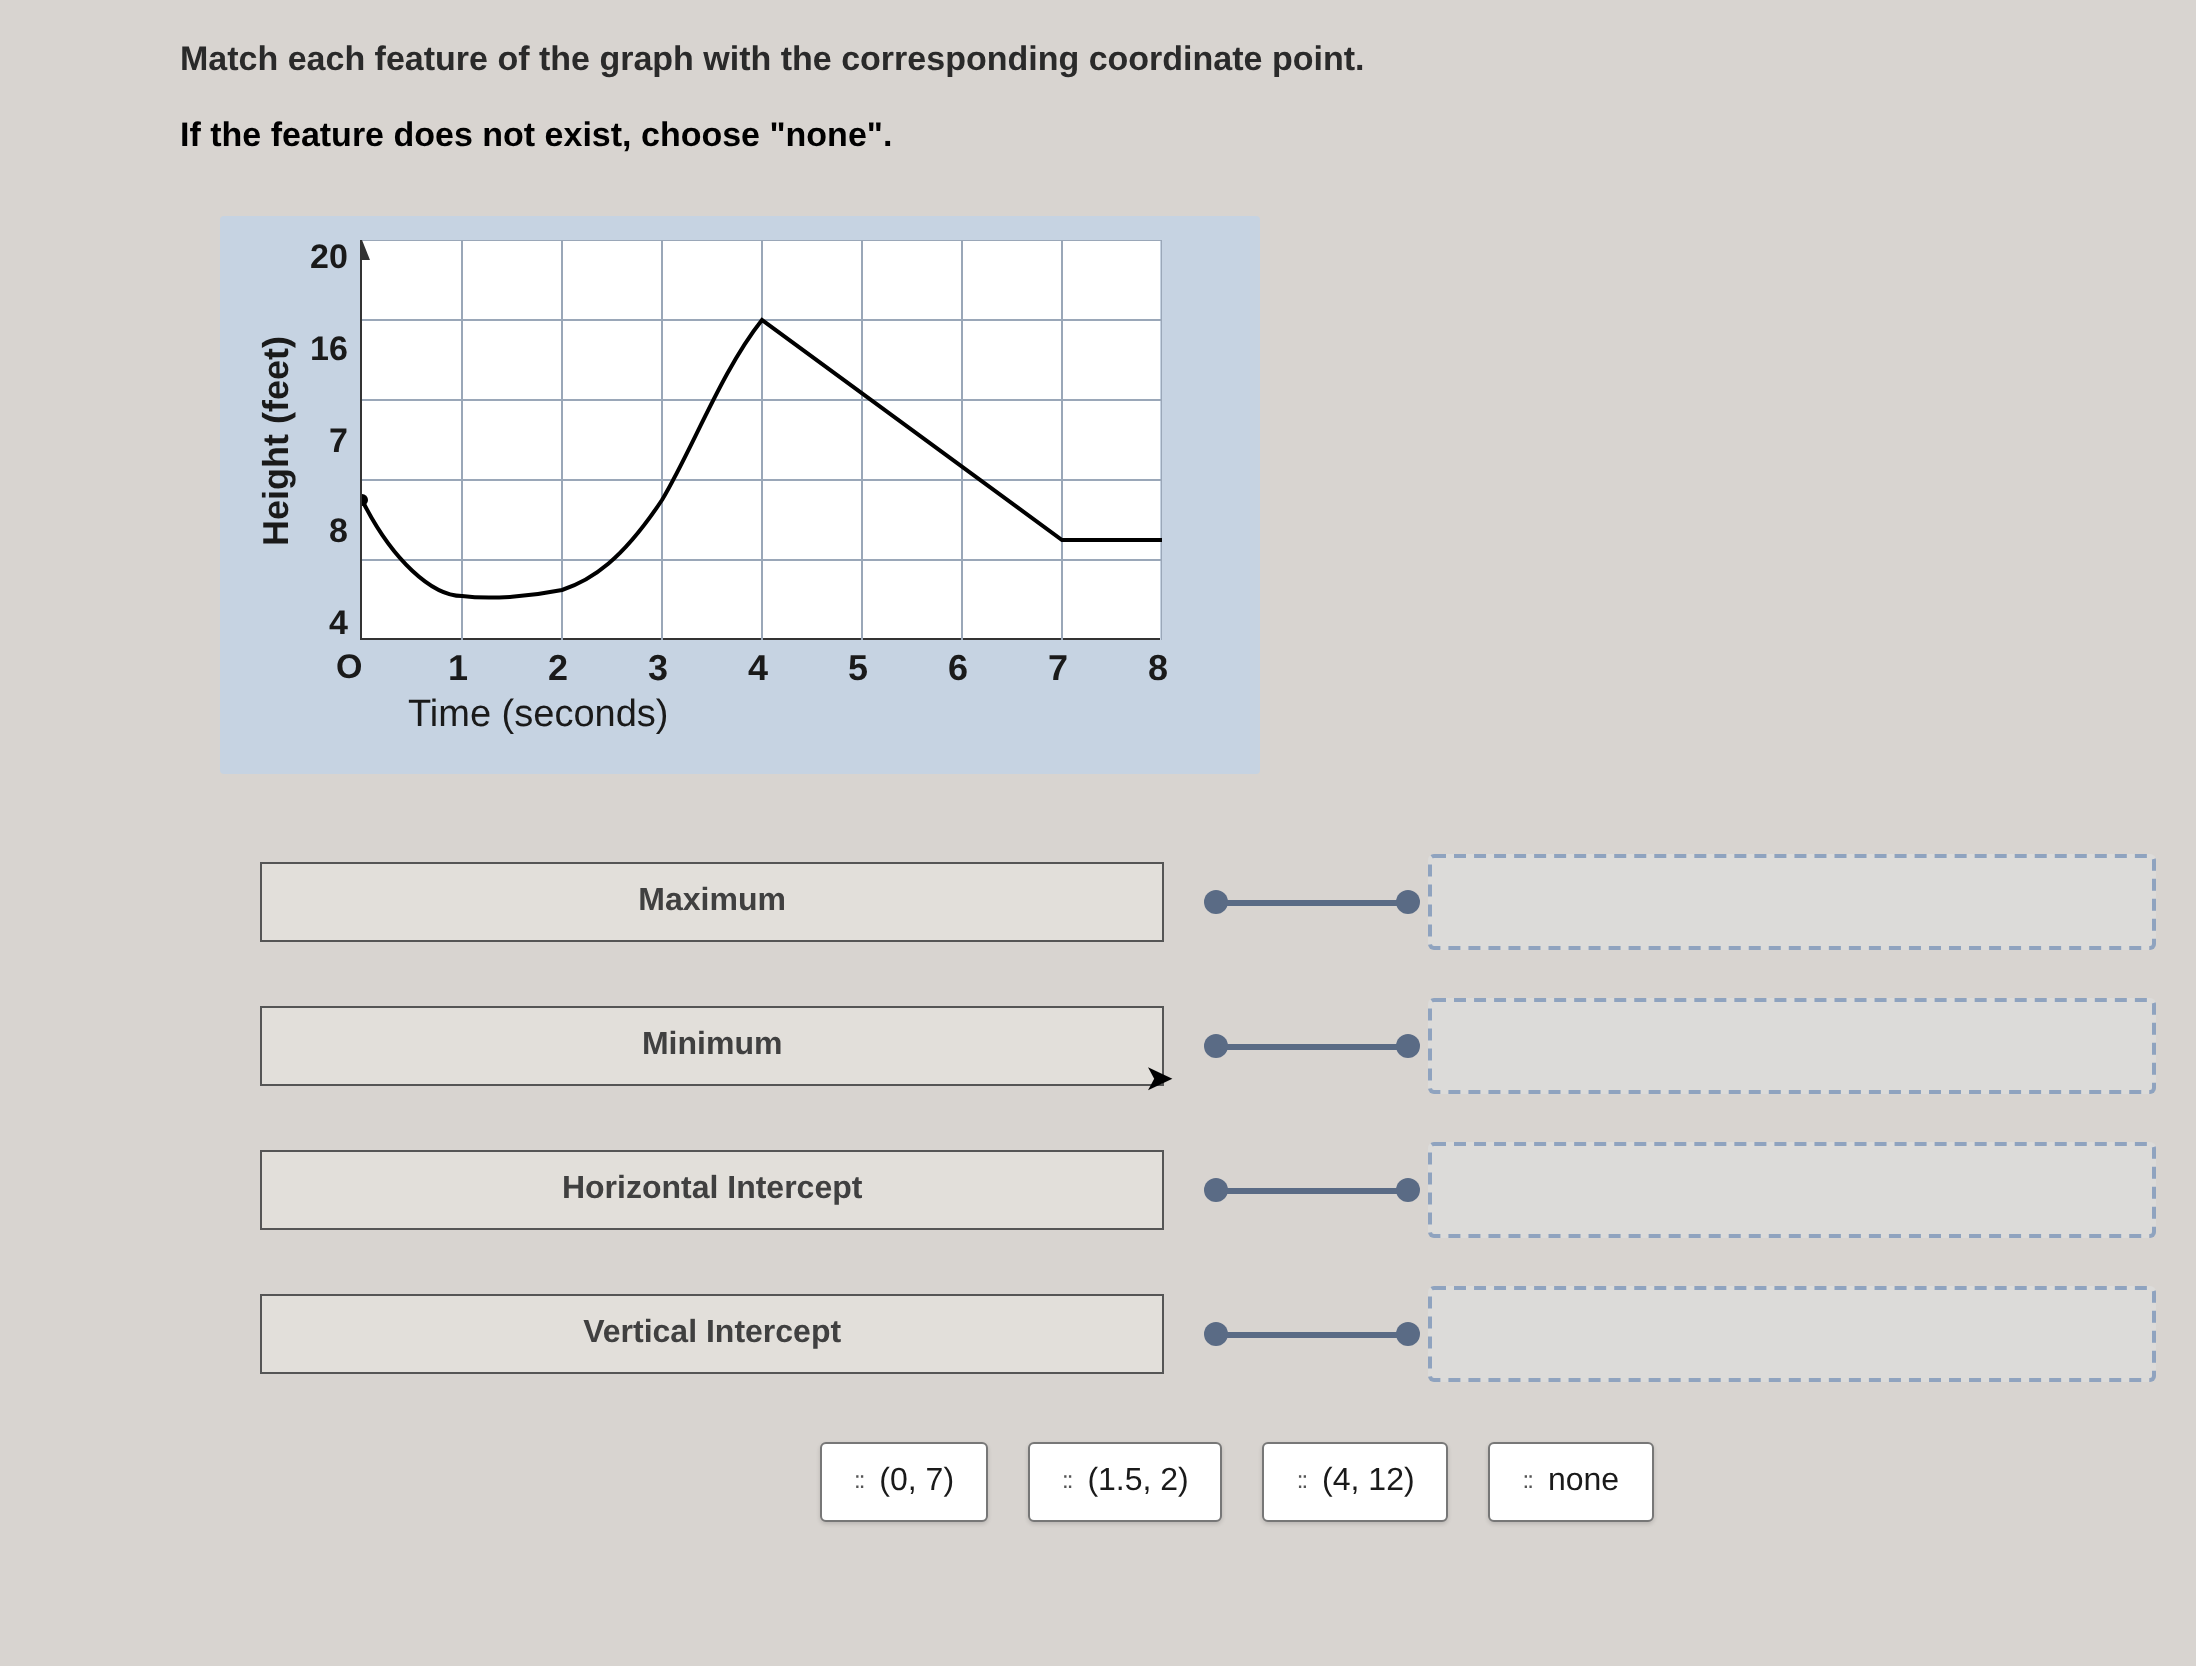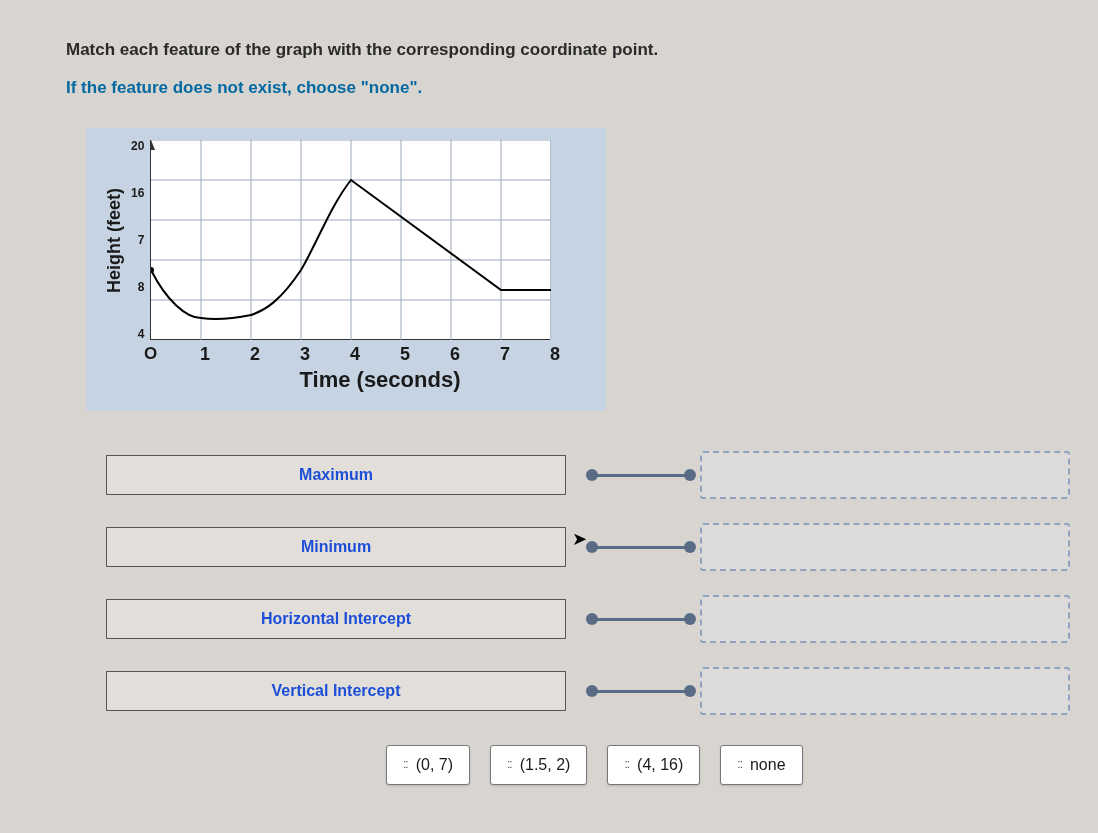--- a/index.html
+++ b/index.html
@@ -6,33 +6,32 @@
   body {
     width: 1098px;
     height: 833px;
     background: #d8d4d0;
     font-family: Arial, Helvetica, sans-serif;
     color: #1a1a1a;
     position: relative;
     overflow: hidden;
   }
   .page {
-    padding: 20px 20px 20px 66px;
-    margin-top: 20px;
+    padding: 20px 20px 20px 90px;
   }
   .instructions {
     font-weight: bold;
     font-size: 17px;
     color: #2a2a2a;
     margin-bottom: 18px;
   }
   .instructions2 {
     font-weight: bold;
     font-size: 17px;
-    color: #0369a1;
+    color: #000000;
     margin-bottom: 30px;
   }
   .chart-wrap {
     background: #c6d3e2;
     width: 520px;
     padding: 12px 18px 18px 18px;
     margin-left: 20px;
     position: relative;
     border-radius: 2px;
   }
@@ -46,21 +45,21 @@
     font-weight: bold;
     font-size: 18px;
     margin-right: 6px;
   }
   .yticks {
     display: flex;
     flex-direction: column;
     justify-content: space-between;
     height: 200px;
     font-weight: bold;
-    font-size: 12px;
+    font-size: 17px;
     text-align: right;
     padding-right: 6px;
   }
   .yticks span { line-height: 1; }
   .plot {
     background: #fff;
     width: 400px;
     height: 200px;
     position: relative;
     border: 1px solid #333;
@@ -71,23 +70,23 @@
   .xticks {
     display: flex;
     margin-left: 76px;
     width: 400px;
     font-weight: bold;
     font-size: 18px;
     margin-top: 4px;
   }
   .xticks span { width: 50px; text-align: center; }
   .xlabel {
-    font-weight: bold;
-    font-size: 22px;
-    text-align: center;
+    font-weight: normal;
+    font-size: 19px;
+    text-align: left;
     margin-left: 76px;
     width: 400px;
     margin-top: 2px;
   }
   .origin {
     position: absolute;
     left: 58px;
     top: 216px;
     font-weight: bold;
     font-size: 17px;
@@ -105,21 +104,21 @@
   .label-box {
     width: 460px;
     height: 40px;
     border: 1px solid #555;
     background: #e2dfda;
     display: flex;
     align-items: center;
     justify-content: center;
     font-size: 16px;
     font-weight: bold;
-    color: #1d4ed8;
+    color: #404040;
   }
   .connector {
     width: 110px;
     height: 6px;
     position: relative;
     margin: 0 4px 0 20px;
   }
   .connector .line {
     position: absolute;
     left: 8px; right: 8px; top: 2px;
@@ -278,21 +277,21 @@
     <div class="answer-chip">
       <span class="dots-icon">::</span>
       <span>(0, 7)</span>
     </div>
     <div class="answer-chip">
       <span class="dots-icon">::</span>
       <span>(1.5, 2)</span>
     </div>
     <div class="answer-chip">
       <span class="dots-icon">::</span>
-      <span>(4, 16)</span>
+      <span>(4, 12)</span>
     </div>
     <div class="answer-chip">
       <span class="dots-icon">::</span>
       <span class="italic">none</span>
     </div>
   </div>
 </div>
 
 <div class="cursor">➤</div>
 

